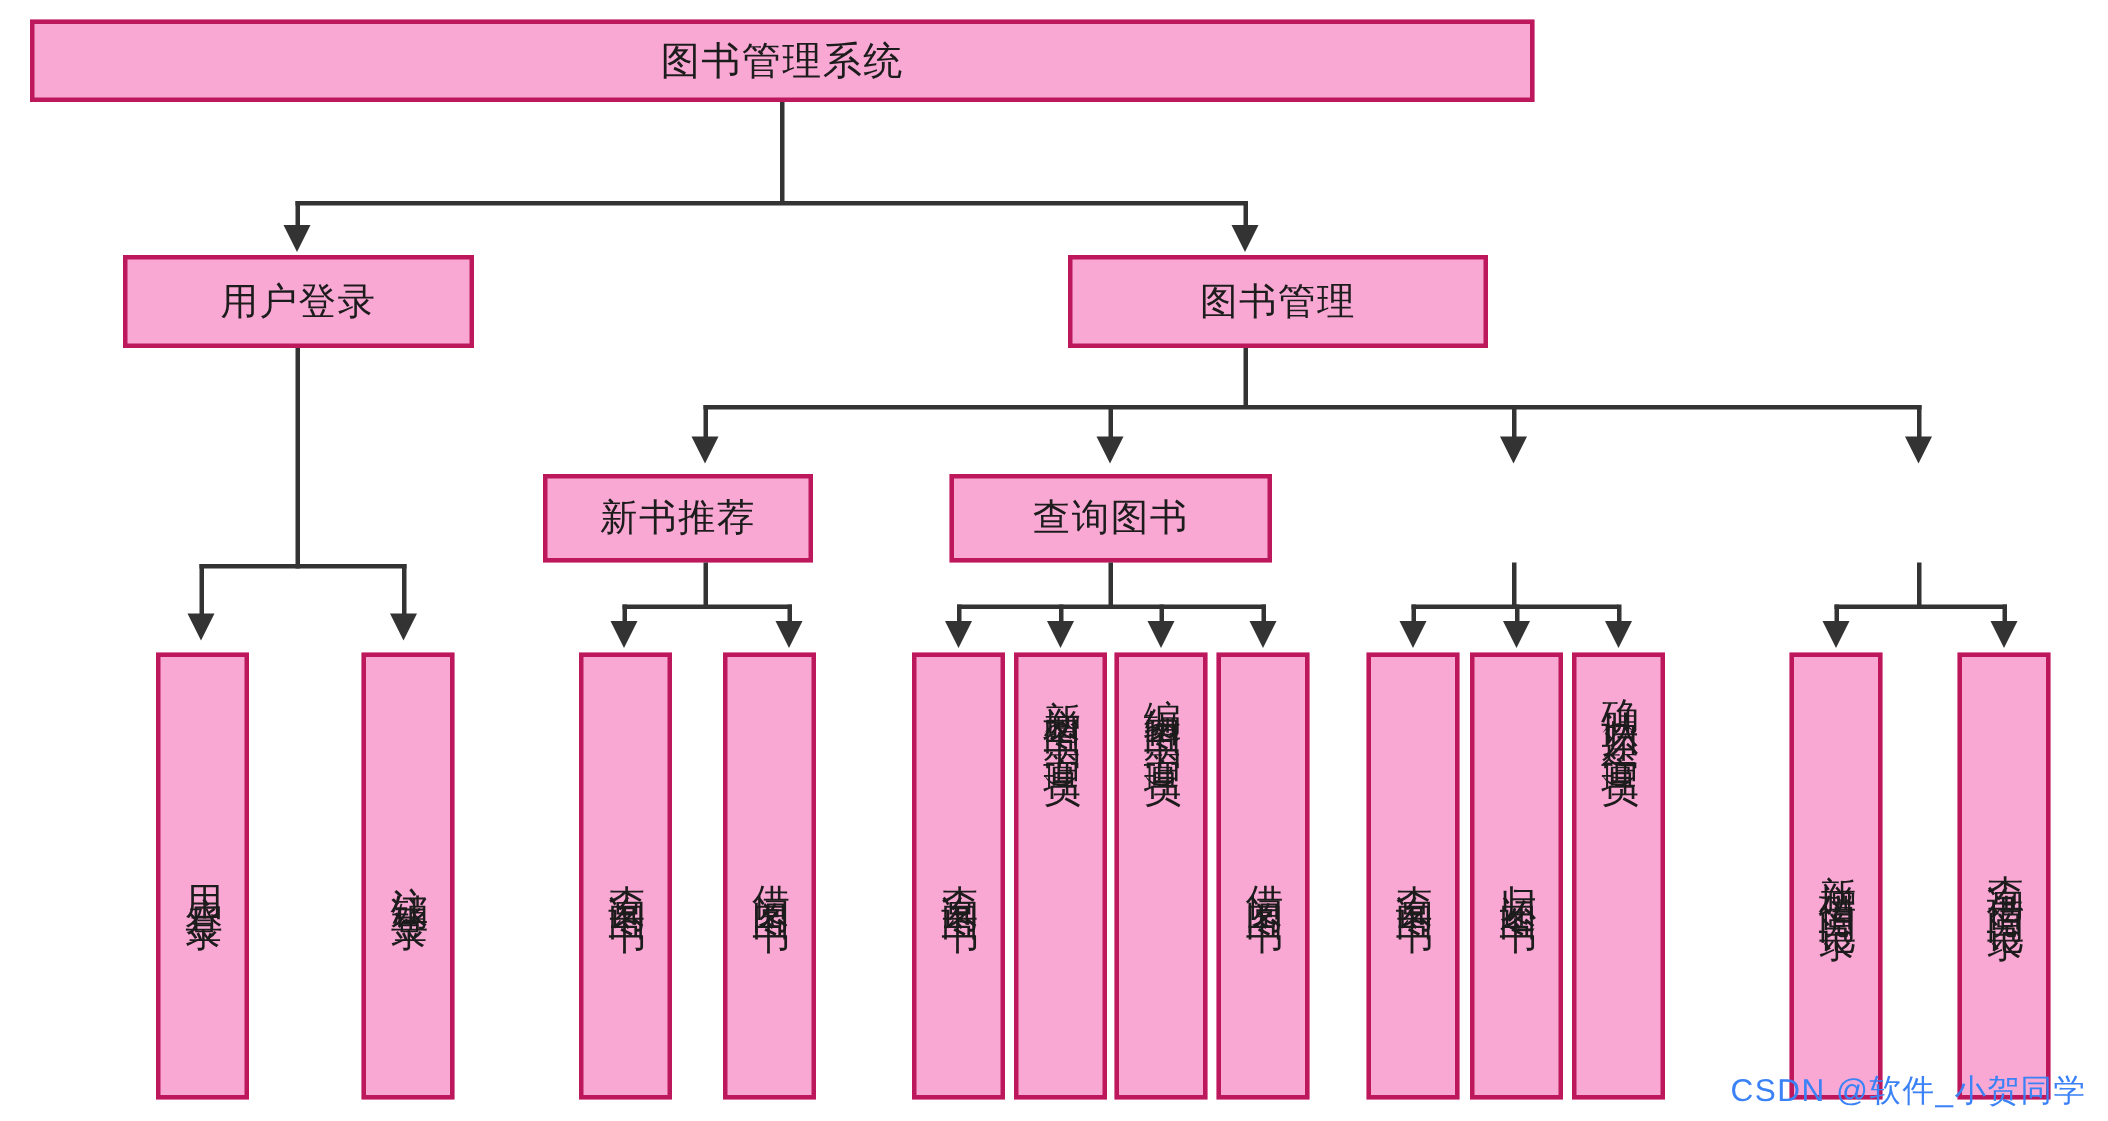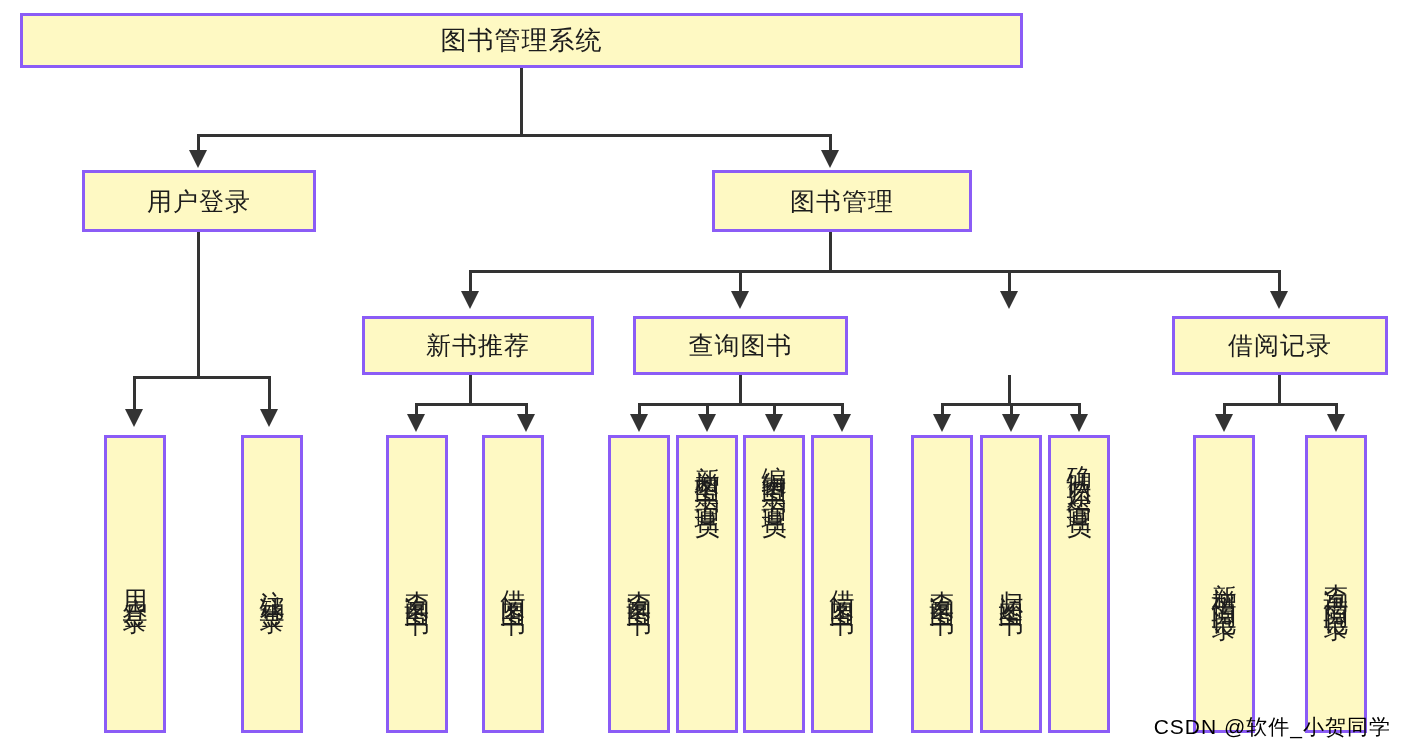--- a/index.html
+++ b/index.html
@@ -15,22 +15,22 @@
     position: relative;
     width: 1405px;
     height: 747px;
     background: #ffffff;
     overflow: hidden;
   }
   
   .node {
     position: absolute;
     box-sizing: border-box;
-    border: 3px solid #8b5cf6;
-    background: #fef9c3;
+    border: 3px solid #be185d;
+    background: #f9a8d4;
     display: flex;
     align-items: center;
     justify-content: center;
     color: #1c1c1c;
   }
   .node .label {
     font-size: 25px;
     line-height: 1.15;
     letter-spacing: 1px;
     white-space: nowrap;
@@ -77,21 +77,21 @@
     border-left: 9px solid transparent;
     border-right: 9px solid transparent;
     border-top: 18px solid #333333;
   }
   
   #watermark {
     position: absolute;
     right: 14px;
     bottom: 6px;
     font-size: 21px;
-    color: #000000;
+    color: #3b82f6;
     letter-spacing: 1px;
     white-space: nowrap;
     font-family: "Liberation Sans", "DejaVu Sans", sans-serif;
   }
 </style>
 </head>
 <body>
 
 <div id="canvas">
 
@@ -105,21 +105,21 @@
 
   <div class="edge v" style="left:197px; top:134px; width:3px; height:18px;"></div>
   <div class="arrow" style="left:189px; top:150px;"></div>
   <div class="edge v" style="left:829px; top:134px; width:3px; height:18px;"></div>
   <div class="arrow" style="left:821px; top:150px;"></div>
 
   <div class="node h" style="left:82px; top:170px; width:234px; height:62px;">
     <span class="label">用户登录</span>
   </div>
 
-  <div class="node h" style="left:712px; top:170px; width:260px; height:62px;">
+  <div class="node h" style="left:712px; top:170px; width:280px; height:62px;">
     <span class="label">图书管理</span>
   </div>
 
   <div class="edge v" style="left:197px; top:232px; width:3px; height:147px;"></div>
   <div class="edge h" style="left:133px; top:376px; width:138px; height:3px;"></div>
   <div class="edge v" style="left:133px; top:376px; width:3px; height:34px;"></div>
   <div class="arrow" style="left:125px; top:409px;"></div>
   <div class="edge v" style="left:268px; top:376px; width:3px; height:34px;"></div>
   <div class="arrow" style="left:260px; top:409px;"></div>
 
@@ -127,28 +127,25 @@
   <div class="edge h" style="left:469px; top:270px; width:812px; height:3px;"></div>
   <div class="edge v" style="left:469px; top:270px; width:3px; height:22px;"></div>
   <div class="arrow" style="left:461px; top:291px;"></div>
   <div class="edge v" style="left:739px; top:270px; width:3px; height:22px;"></div>
   <div class="arrow" style="left:731px; top:291px;"></div>
   <div class="edge v" style="left:1008px; top:270px; width:3px; height:22px;"></div>
   <div class="arrow" style="left:1000px; top:291px;"></div>
   <div class="edge v" style="left:1278px; top:270px; width:3px; height:22px;"></div>
   <div class="arrow" style="left:1270px; top:291px;"></div>
 
-  <div class="node h" style="left:362px; top:316px; width:232px; height:59px;">
+  <div class="node h" style="left:362px; top:316px; width:180px; height:59px;">
     <span class="label">新书推荐</span>
   </div>
   <div class="node h" style="left:633px; top:316px; width:215px; height:59px;">
     <span class="label">查询图书</span>
-  </div>
-  <div class="node h" style="left:1172px; top:316px; width:216px; height:59px;">
-    <span class="label">借阅记录</span>
   </div>
 
   <div class="edge v" style="left:469px; top:375px; width:3px; height:30px;"></div>
   <div class="edge h" style="left:415px; top:403px; width:113px; height:3px;"></div>
   <div class="edge v" style="left:415px; top:403px; width:3px; height:12px;"></div>
   <div class="arrow" style="left:407px; top:414px;"></div>
   <div class="edge v" style="left:525px; top:403px; width:3px; height:12px;"></div>
   <div class="arrow" style="left:517px; top:414px;"></div>
 
   <div class="edge v" style="left:739px; top:375px; width:3px; height:30px;"></div>

